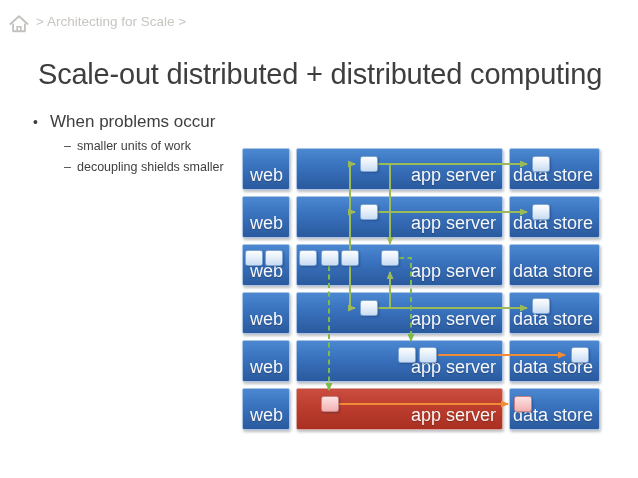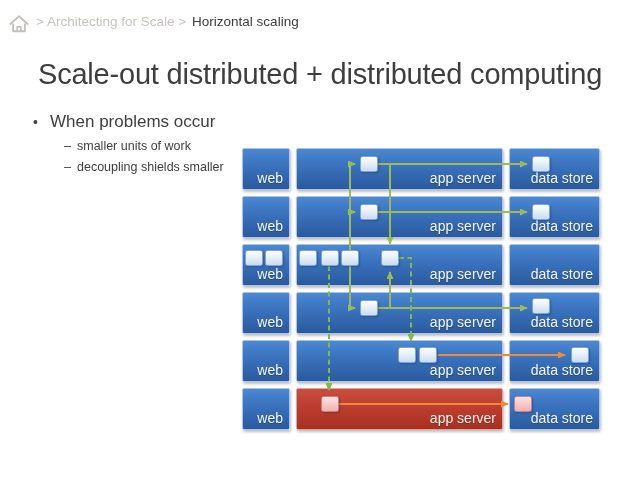--- a/index.html
+++ b/index.html
@@ -38,21 +38,21 @@
   .box.blue{
     background:linear-gradient(180deg,#4c88d1 0%,#3a73bf 40%,#2a5a9e 100%);
     border:1px solid #a9c4e6;
   }
   .box.red{
     background:linear-gradient(180deg,#ca4d3f 0%,#bc3d2e 45%,#a93021 100%);
     border:1px solid #d9a59c;
   }
   .box-label{
     position:absolute;right:6px;bottom:3px;color:rgba(255,255,255,0.96);
-    font-size:14px;font-weight:300;text-shadow:0 1px 1px rgba(0,0,0,0.25);
+    font-size:18px;font-weight:300;text-shadow:0 1px 1px rgba(0,0,0,0.25);
   }
   .connectors{position:absolute;left:0;top:0;z-index:2;}
   .sq{
     position:absolute;width:18px;height:16px;border-radius:2.5px;box-sizing:border-box;z-index:3;
     box-shadow:1px 1px 2px rgba(20,40,80,0.35);
   }
   .sq.blue{
     background:linear-gradient(180deg,#fbfdff 0%,#e7f0fa 45%,#c9dcf3 100%);
     border:1px solid #7fa5d2;
   }
@@ -68,21 +68,20 @@
 
   <div class="breadcrumb">
     <span class="home">
       <svg width="22" height="20" viewBox="0 0 24 22">
         <path d="M2.5,11 L12,2.5 L21.5,11" fill="none" stroke="#c4c1bd" stroke-width="2" stroke-linecap="round" stroke-linejoin="round"></path>
         <path d="M5.5,10.5 L5.5,19 L18.5,19 L18.5,10.5" fill="none" stroke="#c4c1bd" stroke-width="2" stroke-linejoin="round"></path>
         <path d="M10,19 L10,14 L14,14 L14,19" fill="none" stroke="#c4c1bd" stroke-width="1.8"></path>
       </svg>
     </span>
     <span class="crumb-muted">&gt; Architecting for Scale &gt;</span>
-    <span class="crumb-current">Horizontal scaling</span>
   </div>
 
   <h1 class="title">Scale-out distributed + distributed computing</h1>
 
   <div class="bullets">
     <div class="b-main">
       <span class="dot">•</span>
       <span>When problems occur</span>
     </div>
     <div class="b-sub">

